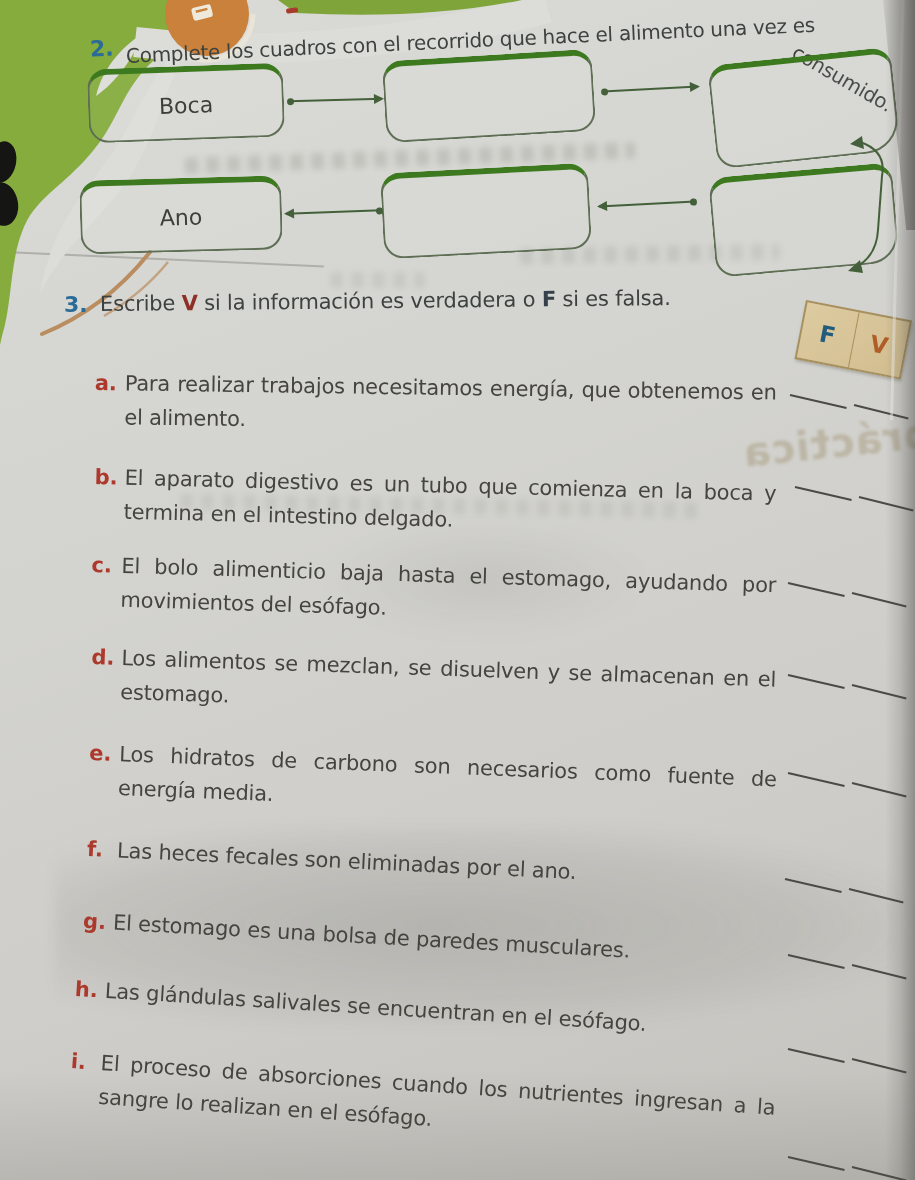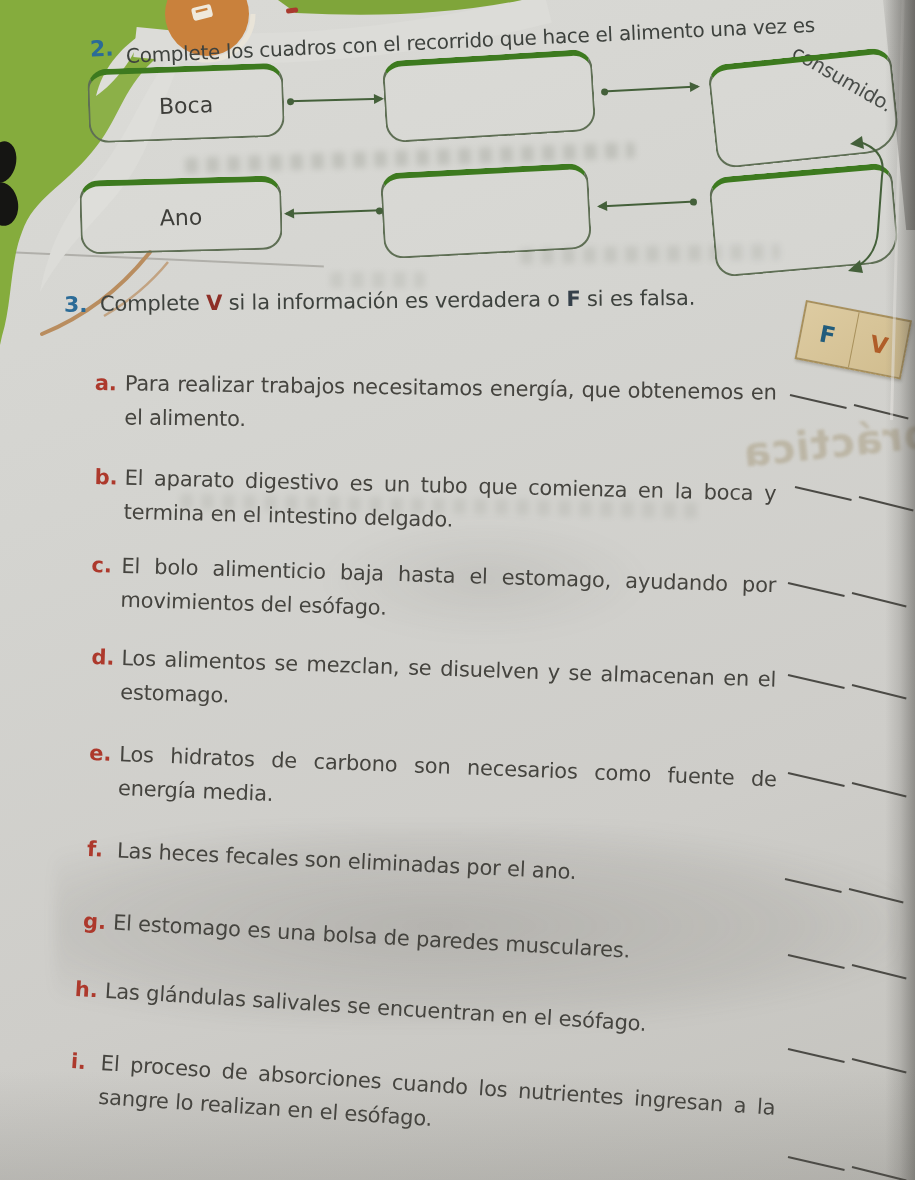--- a/index.html
+++ b/index.html
@@ -135,21 +135,21 @@
   <div class="arrow l" style="left:599px;top:203px;width:96px;transform:rotate(-3deg);"></div>
 
   <svg width="58" height="140" style="position:absolute;left:848px;top:136px;">
     <path d="M12,6 C30,12 37,24 34,40 L30,94 C29,112 21,124 8,131" fill="none" stroke="#44603a" stroke-width="2"></path>
     <polygon points="14,0 2,8 16,13" fill="#44603a"></polygon>
     <polygon points="12,124 0,135 15,137" fill="#44603a"></polygon>
   </svg>
 
   <span class="h-num" style="left:64px;top:292px;">3.</span>
   <div class="ex3-title">
-    <span>Complete </span><span class="tl">V</span><span> si la información es verdadera o </span><span class="fl">F</span><span> si es falsa.</span>
+    <span>Escribe </span><span class="tl">V</span><span> si la información es verdadera o </span><span class="fl">F</span><span> si es falsa.</span>
   </div>
 
   <div class="fv-tab">
     <div class="cell f">F</div>
     <div class="cell v">V</div>
   </div>
 
   <div class="item" style="left:95px;top:366px;width:682px;transform:rotate(.8deg);">
     <span class="letter">a.</span>
     <span class="txt">Para realizar trabajos necesitamos energía, que obtenemos en el alimento.</span>

